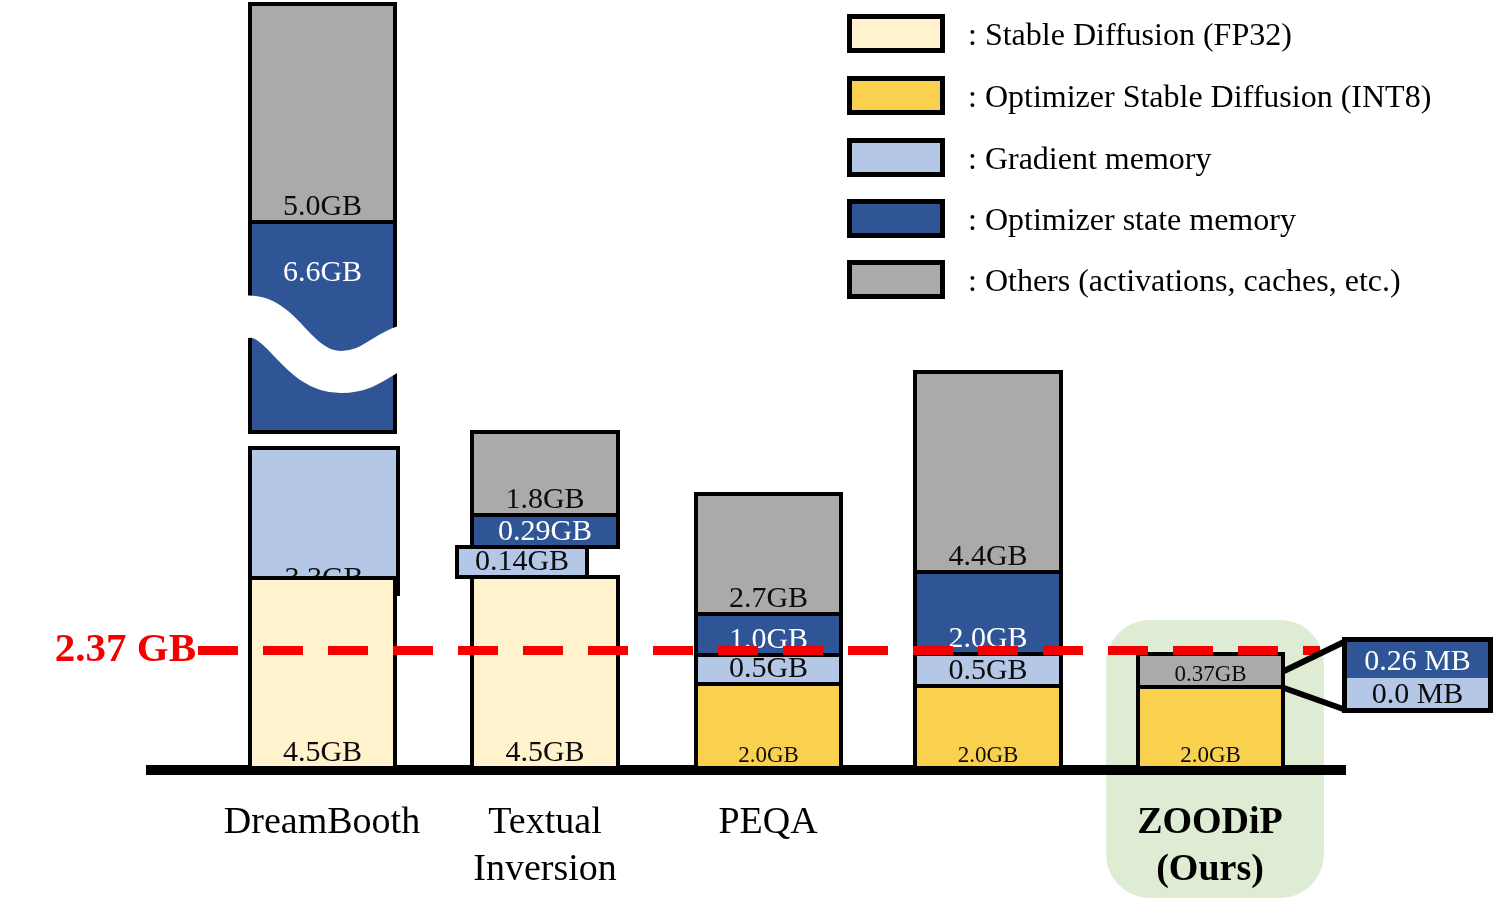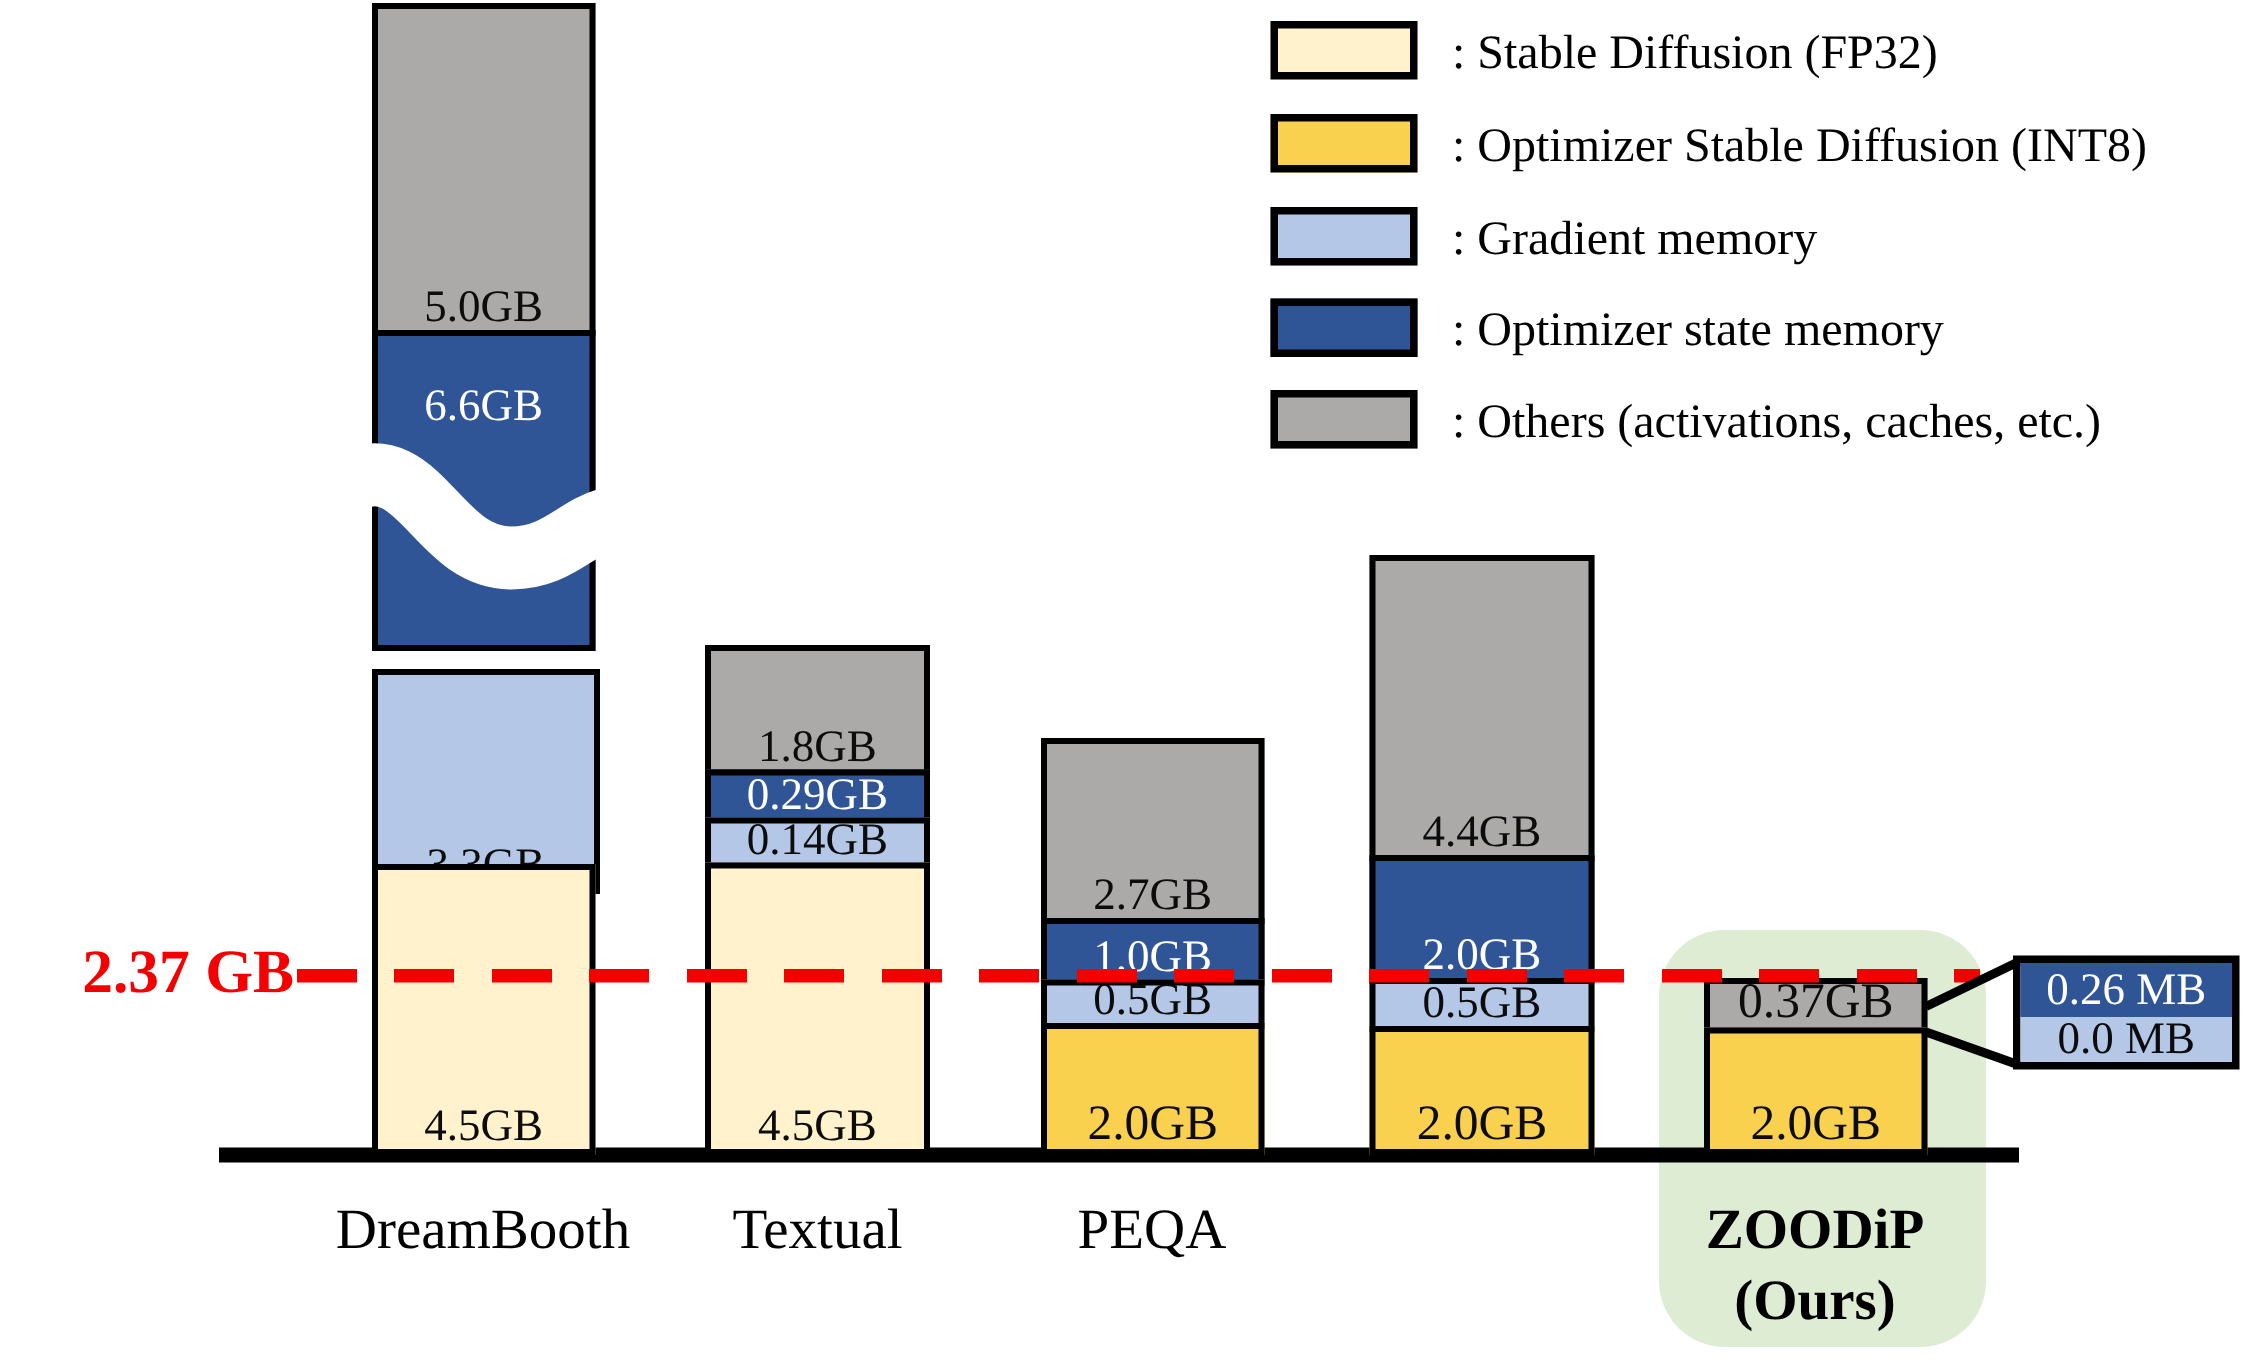--- a/index.html
+++ b/index.html
@@ -15,21 +15,21 @@
     font-size: 30px; line-height: 1; color: #0c0c0c;
     z-index: 10; overflow: visible;
   }
   .c-sd   { background: #FFF2CC; }
   .c-q    { background: #FAD04F; }
   .c-grad { background: #B4C7E7; }
   .c-opt  { background: #2F5597; color: #fff; }
   .c-oth  { background: #ACA9A9; }
   .seg-labeltop { align-items: flex-start; }
   .seg-labeltop span { margin-top: 32px; }
-  .fs34 { font-size: 33px; }
+  .fs34 { font-size: 23px; }
 
   
   .axis { position: absolute; left: 146px; top: 765px; width: 1200px; height: 10px; background: #000; z-index: 6; }
 
   
   .green-hl { position: absolute; left: 1106px; top: 620px; width: 218px; height: 278px;
               background: #DEECD4; border-radius: 44px; z-index: 1; }
 
   
   .thresh-label { position: absolute; left: 20px; top: 625px; width: 176px; text-align: right;
@@ -84,21 +84,21 @@
     </div>
   </div>
 
   <div>
     <div class="seg c-oth" style="left:470px;top:430px;width:150px;height:87px">
       <span>1.8GB</span>
     </div>
     <div class="seg c-opt" style="left:470px;top:513px;width:150px;height:36px">
       <span>0.29GB</span>
     </div>
-    <div class="seg c-grad" style="left:470px;top:545px;width:150px;height:34px">
+    <div class="seg c-grad" style="left:455px;top:545px;width:134px;height:34px">
       <span>0.14GB</span>
     </div>
     <div class="seg c-sd" style="left:470px;top:575px;width:150px;height:195px">
       <span>4.5GB</span>
     </div>
   </div>
 
   <div>
     <div class="seg c-oth" style="left:694px;top:492px;width:149px;height:124px">
       <span>2.7GB</span>
@@ -157,20 +157,21 @@
     <div class="callout-row r-grad">
       <span>0.0 MB</span>
     </div>
   </div>
 
   <div class="xlab" style="left:172px">
     <div>DreamBooth</div>
   </div>
   <div class="xlab" style="left:395px">
     <div>Textual</div>
+    <div>Inversion</div>
   </div>
   <div class="xlab" style="left:618px">
     <div>PEQA</div>
   </div>
   <div class="xlab bold" style="left:1060px">
     <div>ZOODiP</div>
     <div>(Ours)</div>
   </div>
 
   <div>

